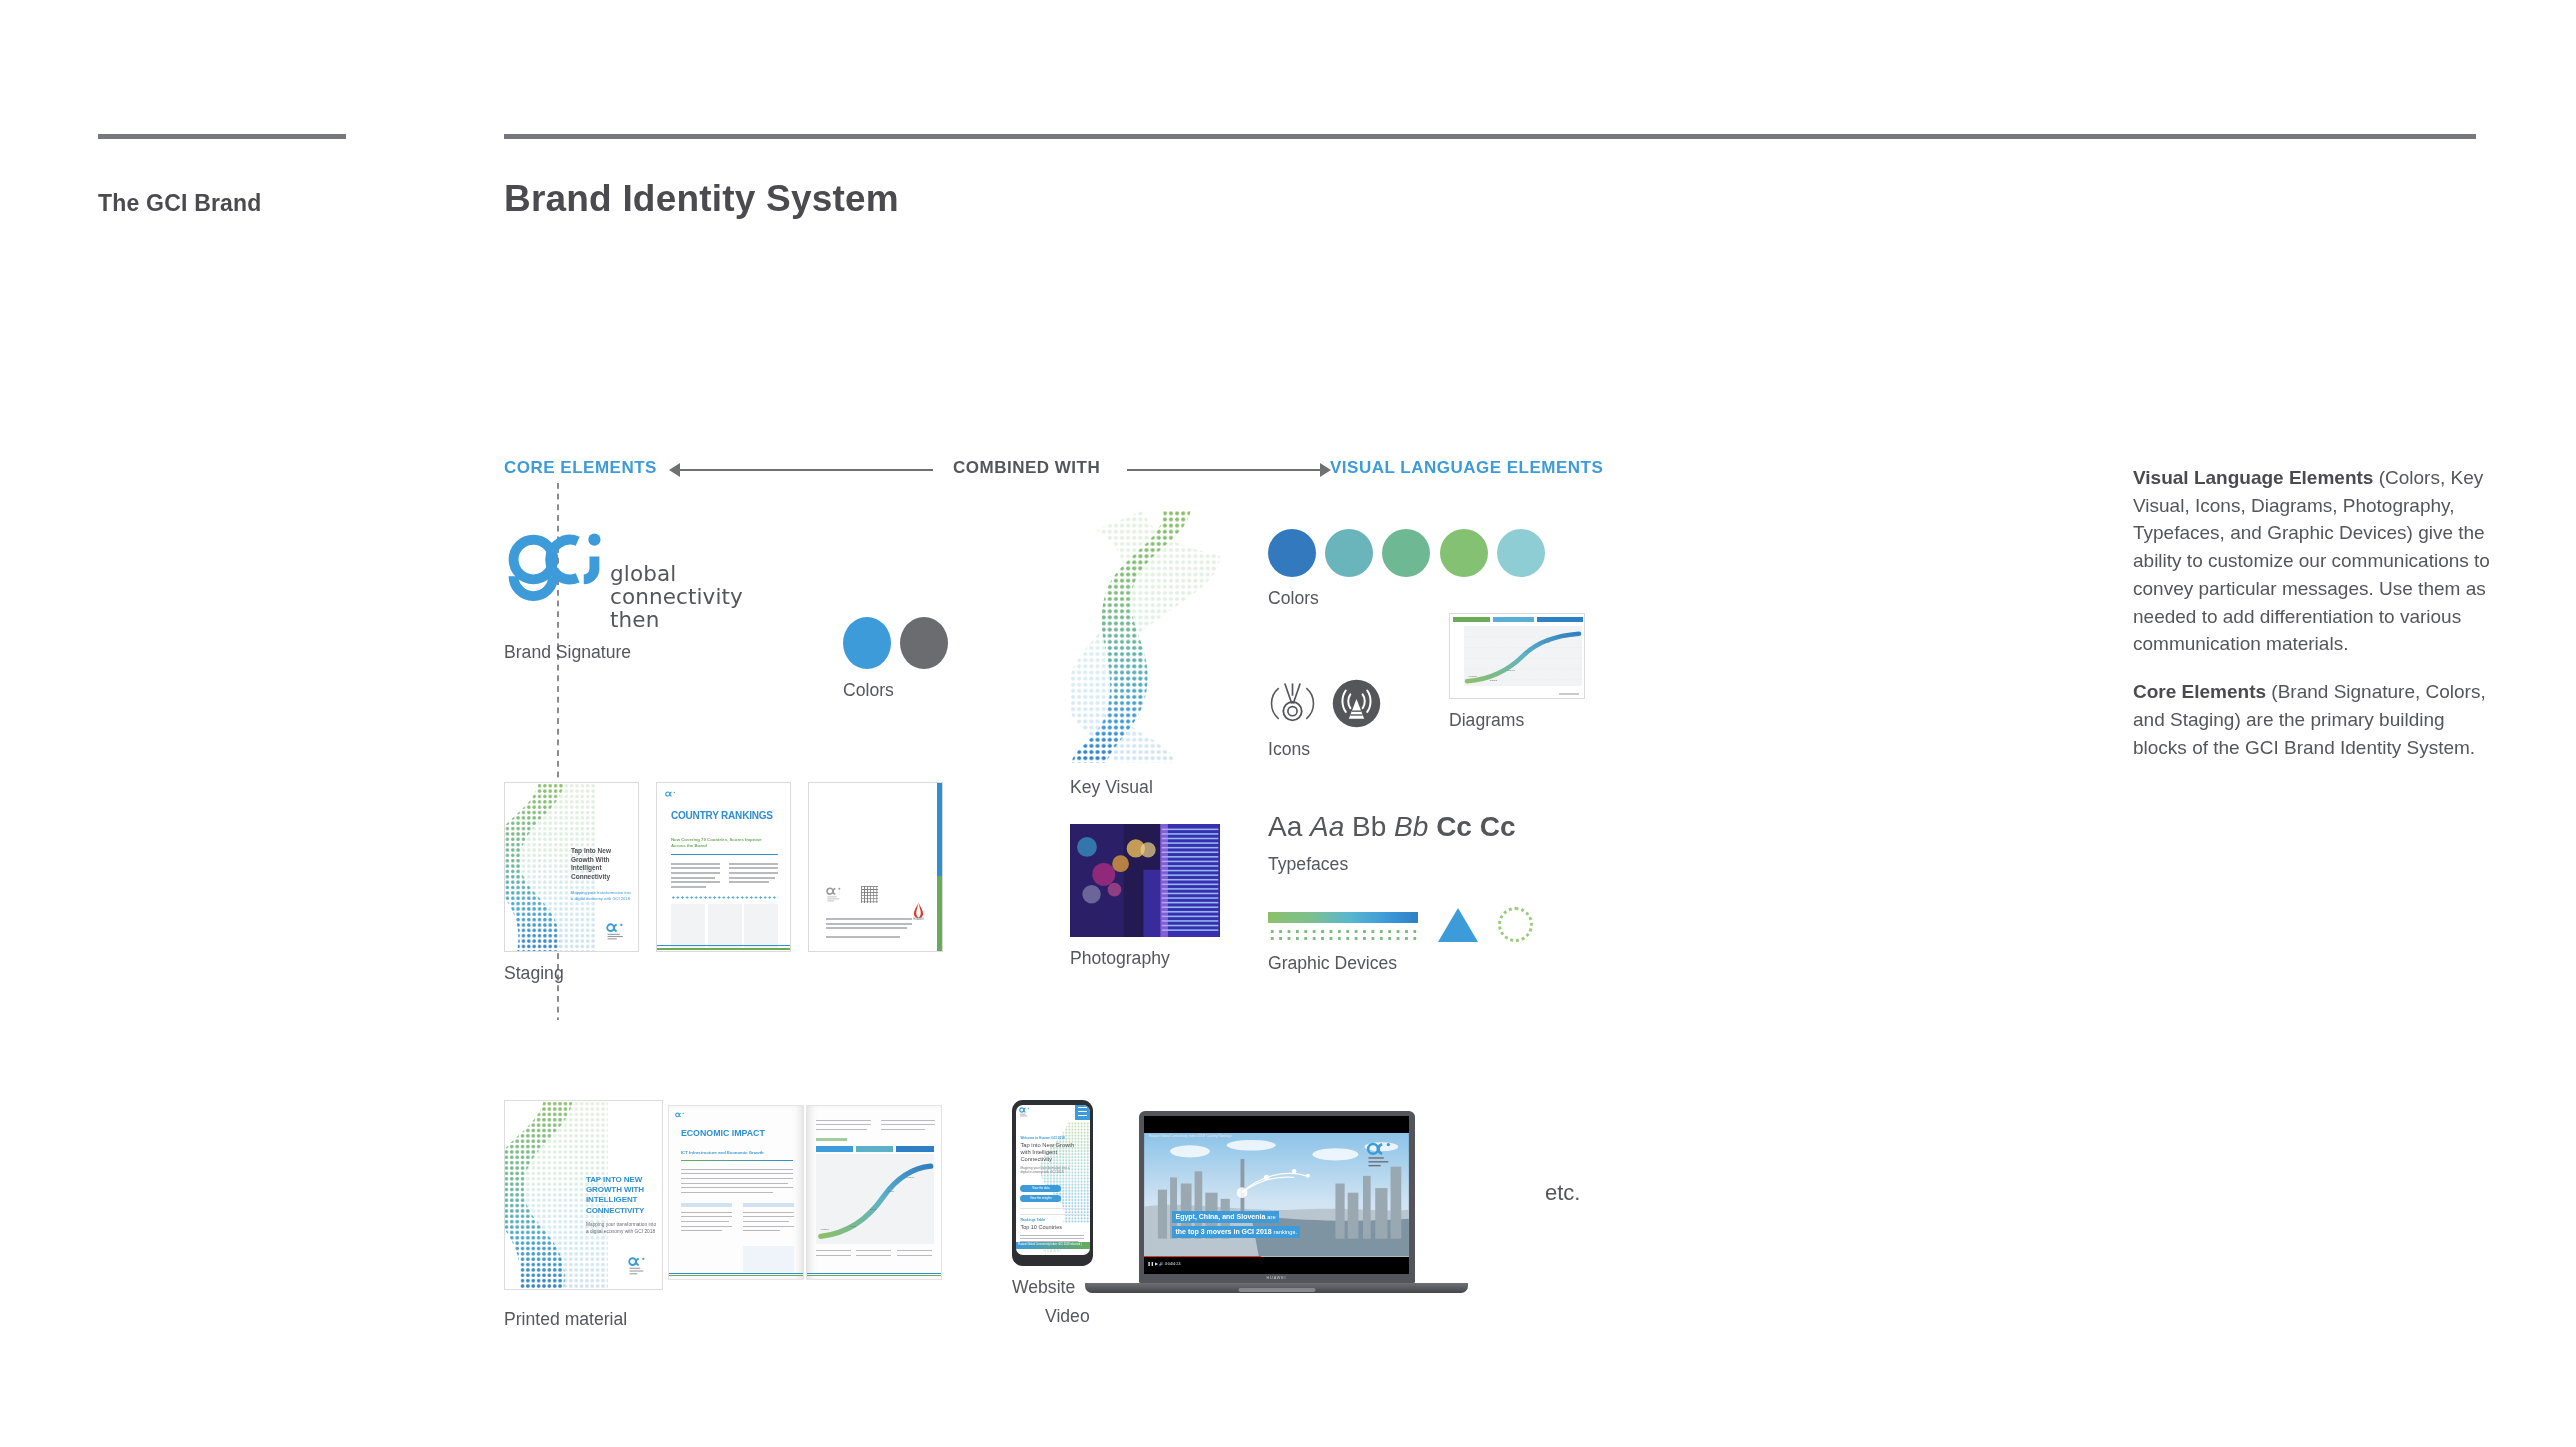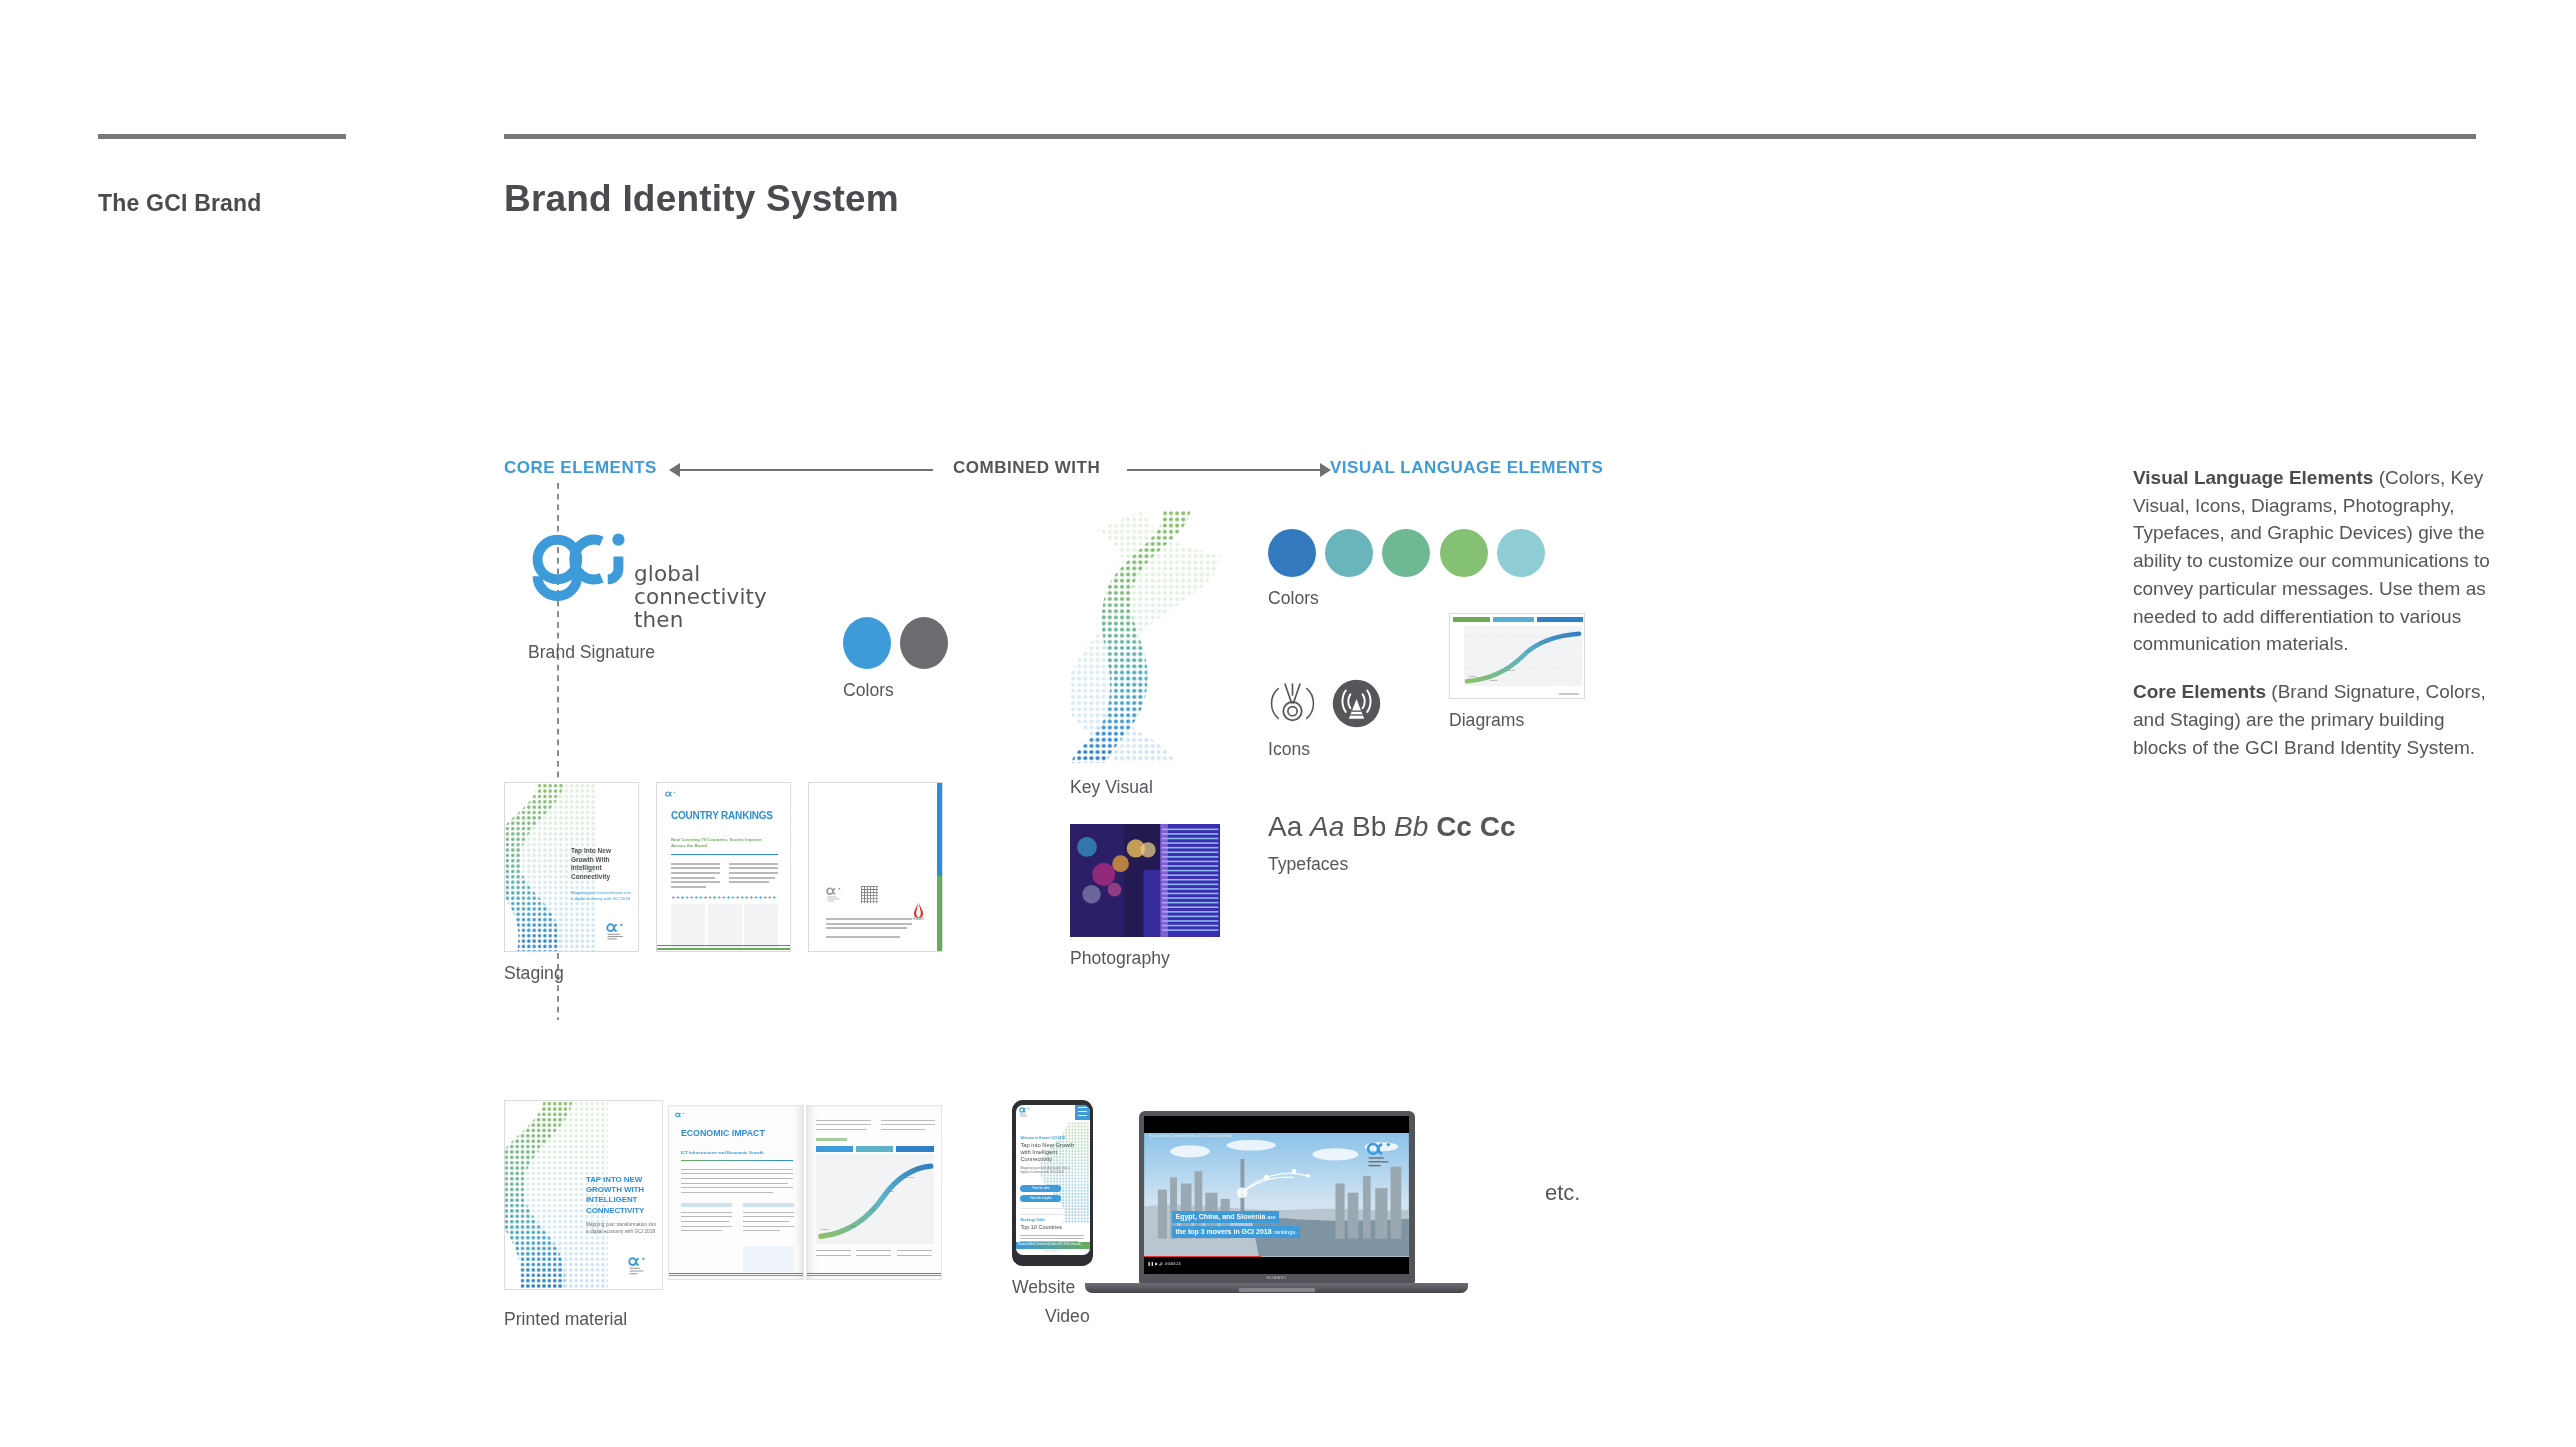--- a/index.html
+++ b/index.html
@@ -242,21 +242,21 @@
       <div class="lbl lbl-core">CORE ELEMENTS</div>
       <div class="arrow-left"></div>
       <div class="lbl lbl-comb">COMBINED WITH</div>
       <div class="arrow-right"></div>
       <div class="lbl lbl-vle">VISUAL LANGUAGE ELEMENTS</div>
     </div>
   </div>
 
   <div class="vdiv"></div>
 
-  <div class="cell" style="left:528px; top:485px;">
+  <div class="cell" style="left:504px; top:485px;">
     <div class="logo-wrap">
       <svg class="logo-mark" viewBox="0 0 130 118">
         <path d="M12 40 a26 26 0 1 1 52 0 a26 26 0 1 1 -52 0 z" fill="none" stroke="#3d9bd9" stroke-width="13"></path>
         <path d="M12 62 a26 26 0 0 0 52 0" fill="none" stroke="#3d9bd9" stroke-width="13"></path>
         <path d="M96 16 a26 26 0 1 0 0 48" fill="none" stroke="#3d9bd9" stroke-width="13"></path>
         <circle cx="118" cy="14" r="8" fill="#3d9bd9"></circle>
         <path d="M118 36 v16 a14 14 0 0 1 -14 14" fill="none" stroke="#3d9bd9" stroke-width="13"></path>
       </svg>
       <div class="logo-words">
         <div>global</div>
@@ -521,20 +521,31 @@
       <span class="t1">Aa</span>
       <span class="t2">Aa</span>
       <span class="t3">Bb</span>
       <span class="t4">Bb</span>
       <span class="t5">Cc</span>
       <span class="t5">Cc</span>
     </div>
     <div class="caption">Typefaces</div>
   </div>
 
+  <div class="cell" style="left:1268px; top:863px;">
+    <div class="gd-row">
+      <div class="gd-bar">
+        <div class="gd-grad"></div>
+        <div class="gd-dots" style="background-image:radial-gradient(circle,#7cbd7f 1.5px,transparent 1.5px);"></div>
+      </div>
+      <div class="gd-tri"></div>
+      <div class="gd-circ"></div>
+    </div>
+    <div class="caption">Graphic Devices</div>
+  </div>
 
 
   <div class="materials">
 
     <div class="spread">
       <div class="pm-cover">
         <svg style="position:absolute;left:-12.3px;top:0;width:115px;height:190px" viewBox="0 0 150 248">
           <defs>
             <linearGradient id="pmg" x1="0" y1="0" x2="0" y2="1">
               <stop offset="0%" stop-color="#8cc06a"></stop>

